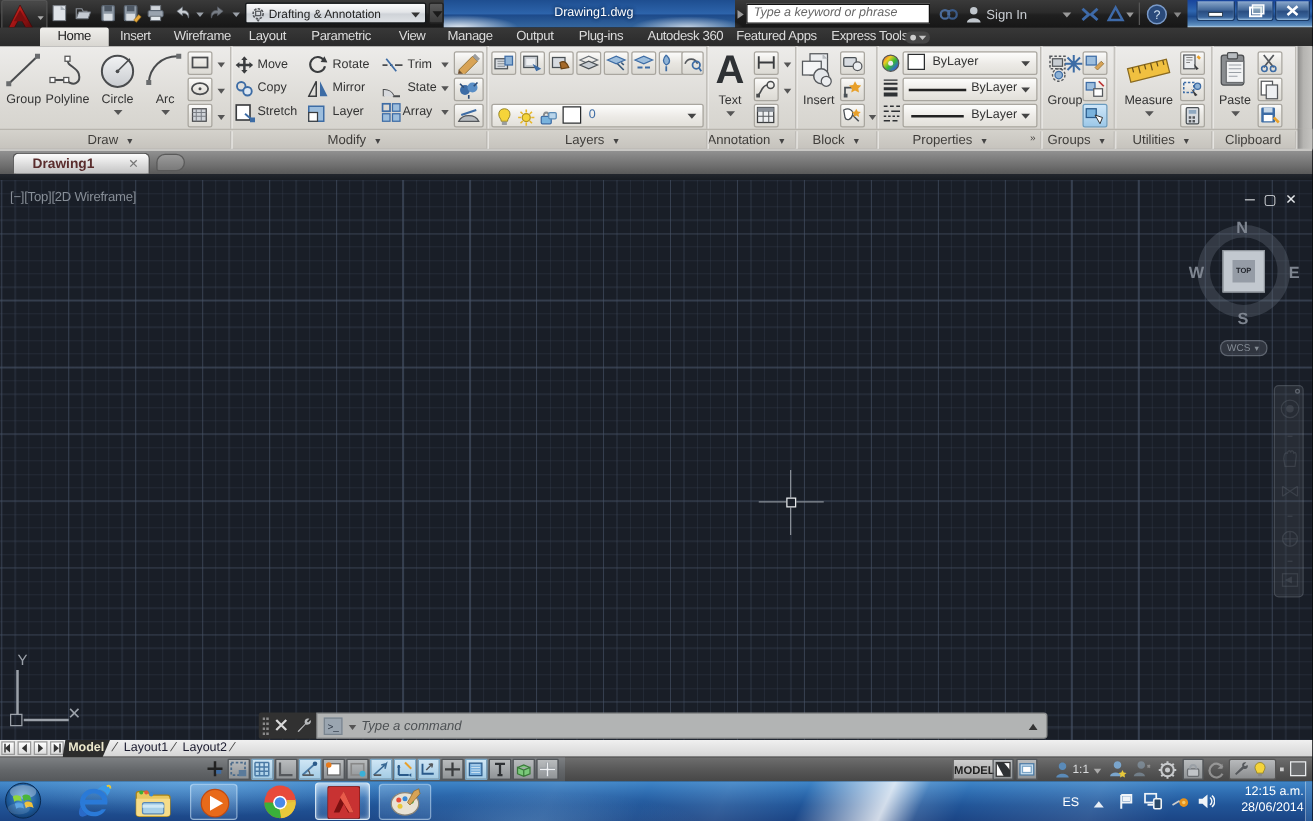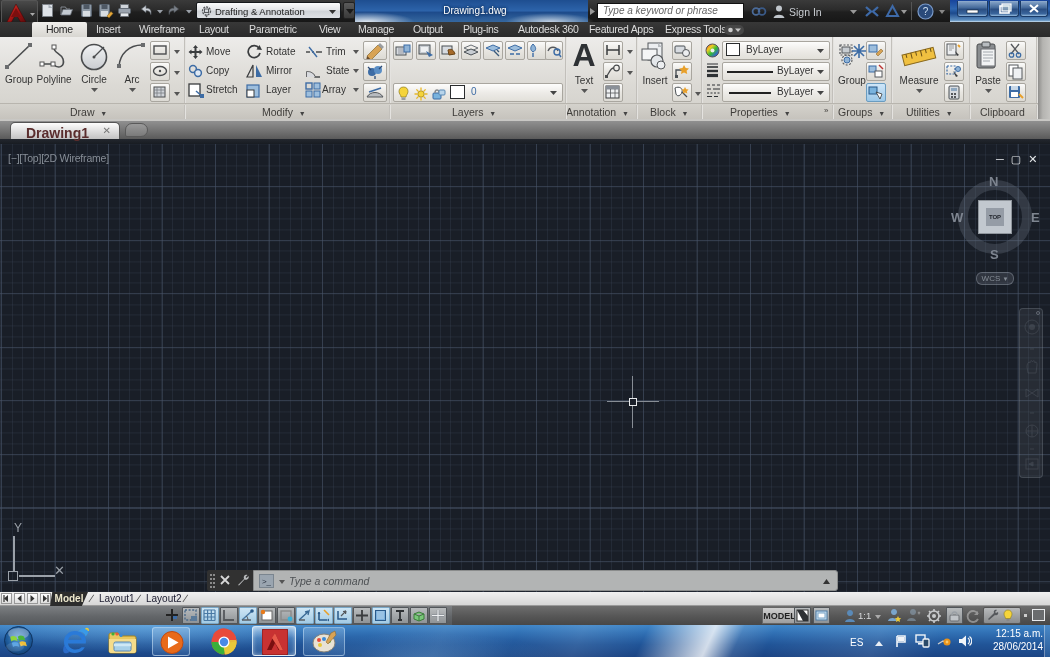--- a/index.html
+++ b/index.html
@@ -58,21 +58,21 @@
   background:linear-gradient(#fbfbfa,#e8e6e1 50%,#dcdad4); }
 .ribrow { position:absolute; height:19px; border:1px solid #a9a69f; border-radius:2px;
   background:linear-gradient(#fdfdfc,#eceae6 55%,#e2e0da); font-size:10px; color:#333; }
 
 
 #filetabs { left:0; top:119px; width:1050px; height:25px;
   background:linear-gradient(#c8c7c4 0, #c8c7c4 2px, #909090 2px, #707070 13px, #5a5a5a 20px, #23272e 20px, #181c22 100%); }
 #dwgtab { position:absolute; left:10px; top:3px; width:110px; height:17px;
   background:linear-gradient(#fdfdfd,#d9d9d9 60%,#c2c2c2); border:1px solid #555; border-bottom:none;
   border-radius:5px 5px 0 0; }
-#dwgtab span { position:absolute; left:15px; top:2px; font-size:14px; color:#5a2d2d; font-weight:bold; }
+#dwgtab span { position:absolute; left:15px; top:2px; font-size:11px; color:#5a2d2d; font-weight:bold; }
 #dwgtab .x { position:absolute; left:auto; right:8px; top:2px; color:#777; font-size:10px; font-weight:normal;}
 #plustab { position:absolute; left:125px; top:4px; width:23px; height:14px;
   background:linear-gradient(#9a9a9a,#7a7a7a); border:1px solid #5a5a5a; border-radius:7px 7px 7px 2px; }
 
 
 #canvas { left:0; top:144px; width:1050px; height:448px; background:#191e27; overflow:hidden; }
 .gridminor { position:absolute; left:0; top:0; width:100%; height:100%;
   background-image:
     repeating-linear-gradient(90deg, rgba(60,70,88,.30) 0px, rgba(60,70,88,.30) 1px, transparent 1px, transparent 10.7px),
     repeating-linear-gradient(0deg, rgba(60,70,88,.30) 0px, rgba(60,70,88,.30) 1px, transparent 1px, transparent 10.7px);

